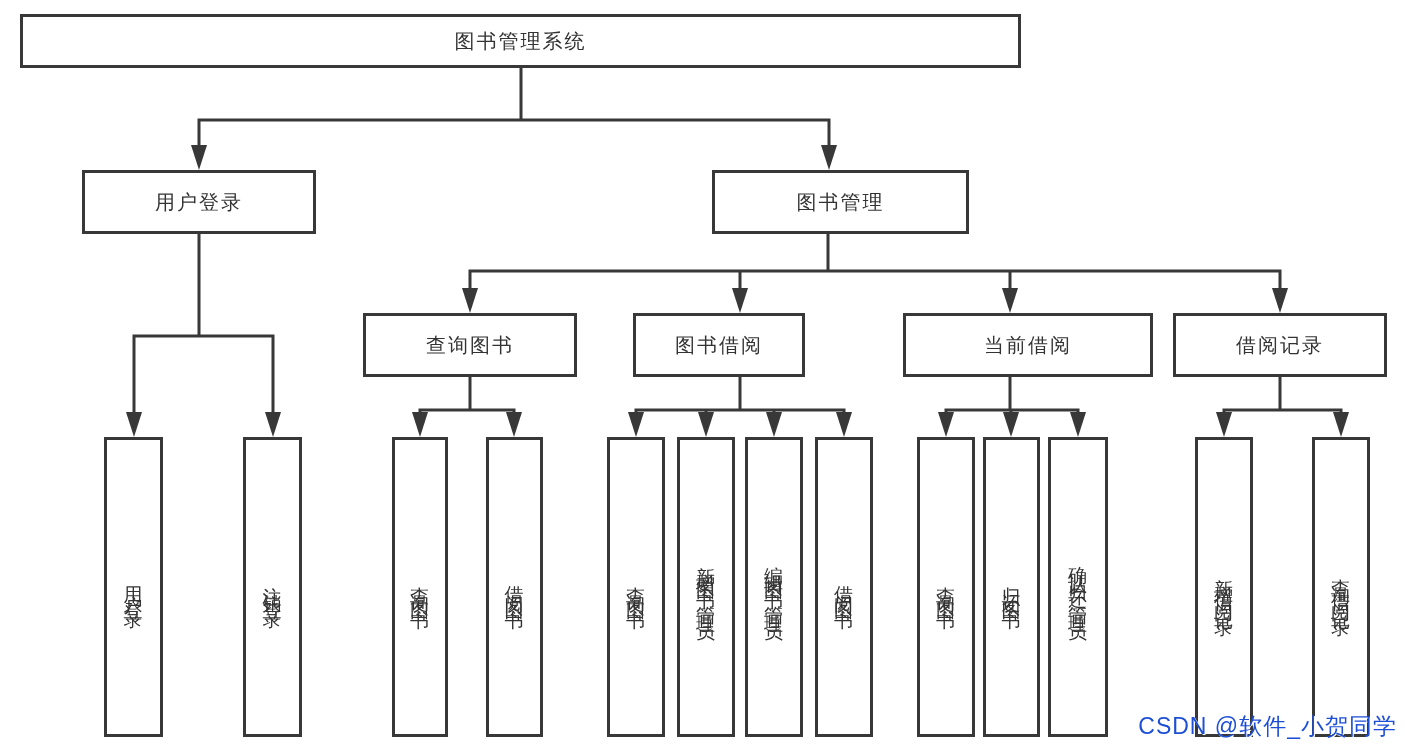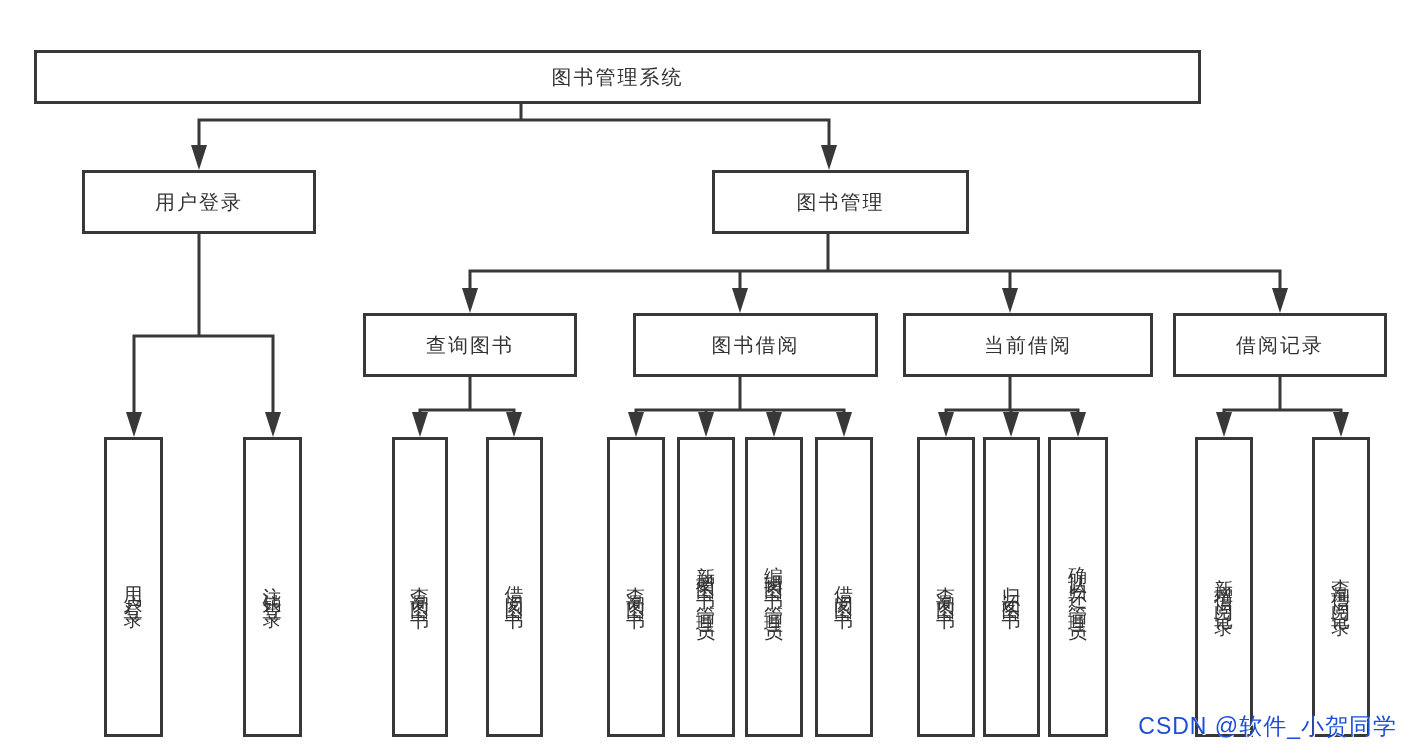--- a/index.html
+++ b/index.html
@@ -100,35 +100,35 @@
       <polygon points="766,412 782,412 774,437"></polygon>
       <polygon points="836,412 852,412 844,437"></polygon>
       <polygon points="938,412 954,412 946,437"></polygon>
       <polygon points="1003,412 1019,412 1011,437"></polygon>
       <polygon points="1070,412 1086,412 1078,437"></polygon>
       <polygon points="1216,412 1232,412 1224,437"></polygon>
       <polygon points="1333,412 1349,412 1341,437"></polygon>
     </g>
   </svg>
 
-  <div class="box" style="left:34px; top:14px; width:1167px; height:54px;margin-top:36px;">
+  <div class="box" style="left:20px; top:14px; width:1001px; height:54px;">
     <span class="h-label">图书管理系统</span>
   </div>
 
   <div class="box" style="left:82px; top:170px; width:234px; height:64px;">
     <span class="h-label">用户登录</span>
   </div>
   <div class="box" style="left:712px; top:170px; width:257px; height:64px;">
     <span class="h-label">图书管理</span>
   </div>
 
   <div class="box" style="left:363px; top:313px; width:214px; height:64px;">
     <span class="h-label">查询图书</span>
   </div>
-  <div class="box" style="left:633px; top:313px; width:245px; height:64px;">
+  <div class="box" style="left:633px; top:313px; width:172px; height:64px;">
     <span class="h-label">图书借阅</span>
   </div>
   <div class="box" style="left:903px; top:313px; width:250px; height:64px;">
     <span class="h-label">当前借阅</span>
   </div>
   <div class="box" style="left:1173px; top:313px; width:214px; height:64px;">
     <span class="h-label">借阅记录</span>
   </div>
 
   <div class="box leaf" style="left:104px; top:437px; width:59px; height:300px;">

